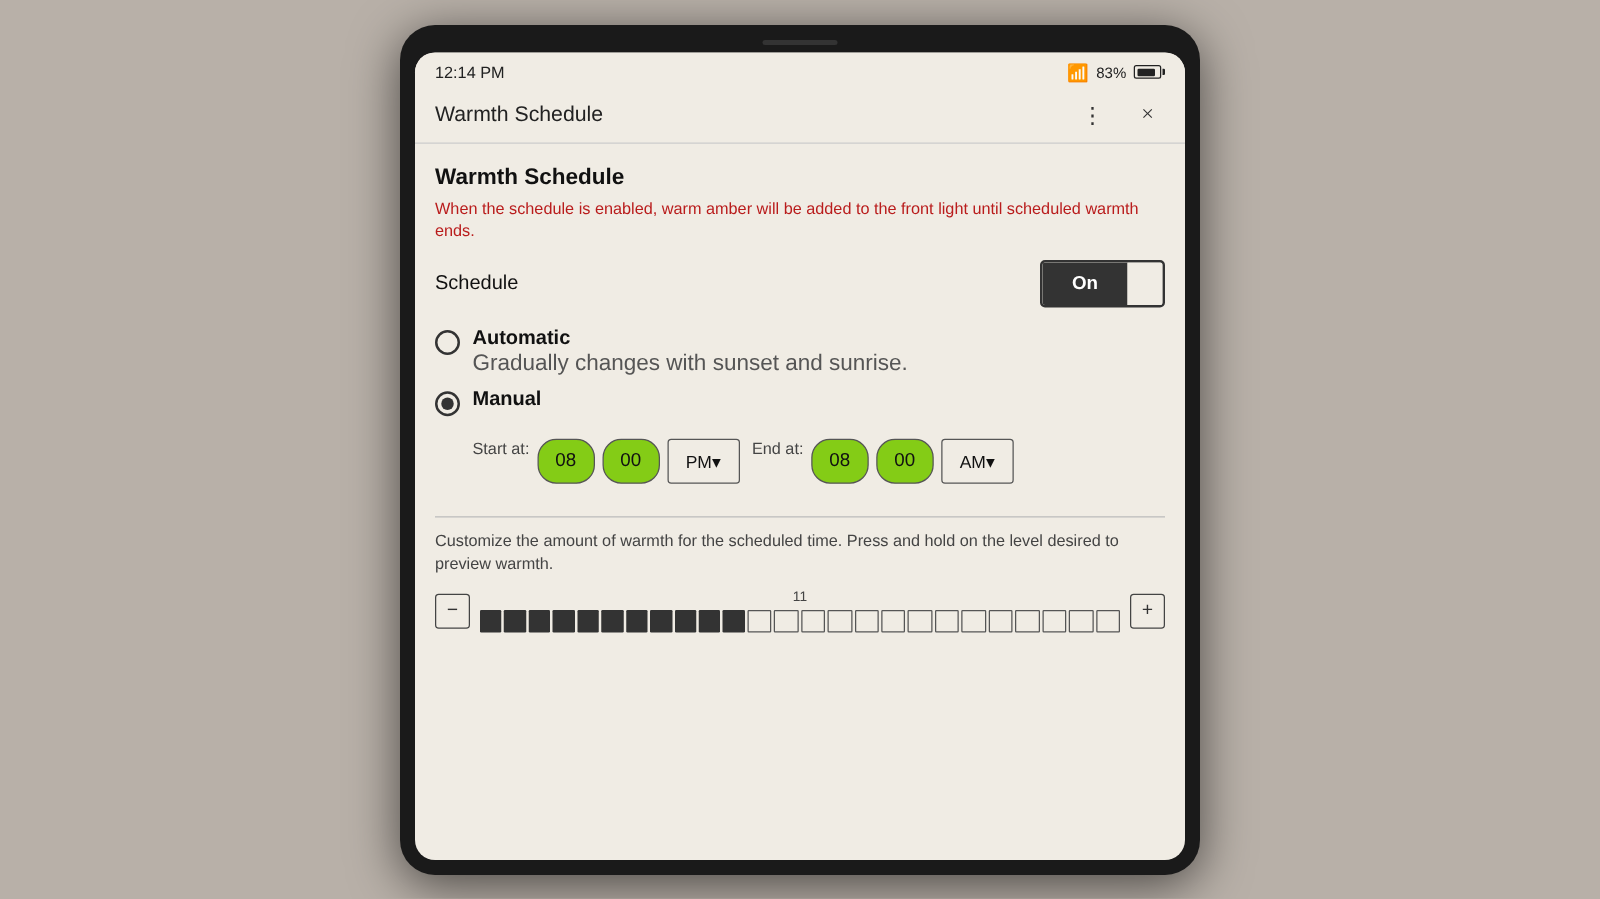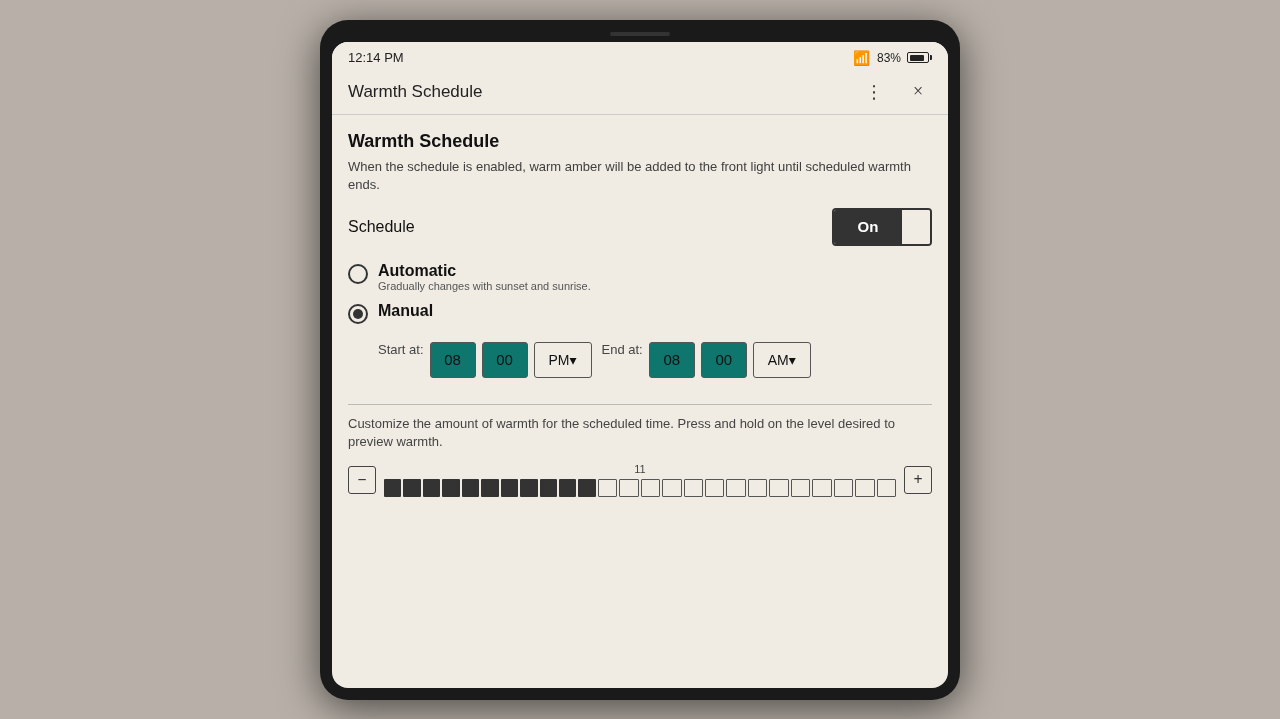--- a/index.html
+++ b/index.html
@@ -152,21 +152,21 @@
     .section-title {
       font-size: 18px;
       font-weight: bold;
       color: #111;
       font-family: Arial, sans-serif;
       margin-bottom: 6px;
     }
 
     .section-desc {
       font-size: 13px;
-      color: #404040;
+      color: #b91c1c;
       font-family: Arial, sans-serif;
       line-height: 1.4;
       margin-bottom: 14px;
     }
 
     .schedule-row {
       display: flex;
       align-items: center;
       justify-content: space-between;
       margin-bottom: 16px;
@@ -251,21 +251,21 @@
     }
 
     .radio-title {
       font-size: 16px;
       font-weight: bold;
       color: #111;
       font-family: Arial, sans-serif;
     }
 
     .radio-desc {
-      font-size: 11px;
+      font-size: 18px;
       color: #555;
       font-family: Arial, sans-serif;
     }
 
     .time-row {
       display: flex;
       align-items: flex-end;
       gap: 10px;
       margin-left: 30px;
       margin-top: 8px;
@@ -285,22 +285,22 @@
     .time-inputs {
       display: flex;
       align-items: center;
       gap: 6px;
     }
 
     .time-box {
       width: 46px;
       height: 36px;
       border: 1.5px solid #555;
-      border-radius: 3px;
-      background: #0f766e;
+      border-radius: 15px;
+      background: #84cc16;
       display: flex;
       align-items: center;
       justify-content: center;
       font-size: 15px;
       font-family: Arial, sans-serif;
       color: #111;
       cursor: pointer;
     }
 
     .time-select {

